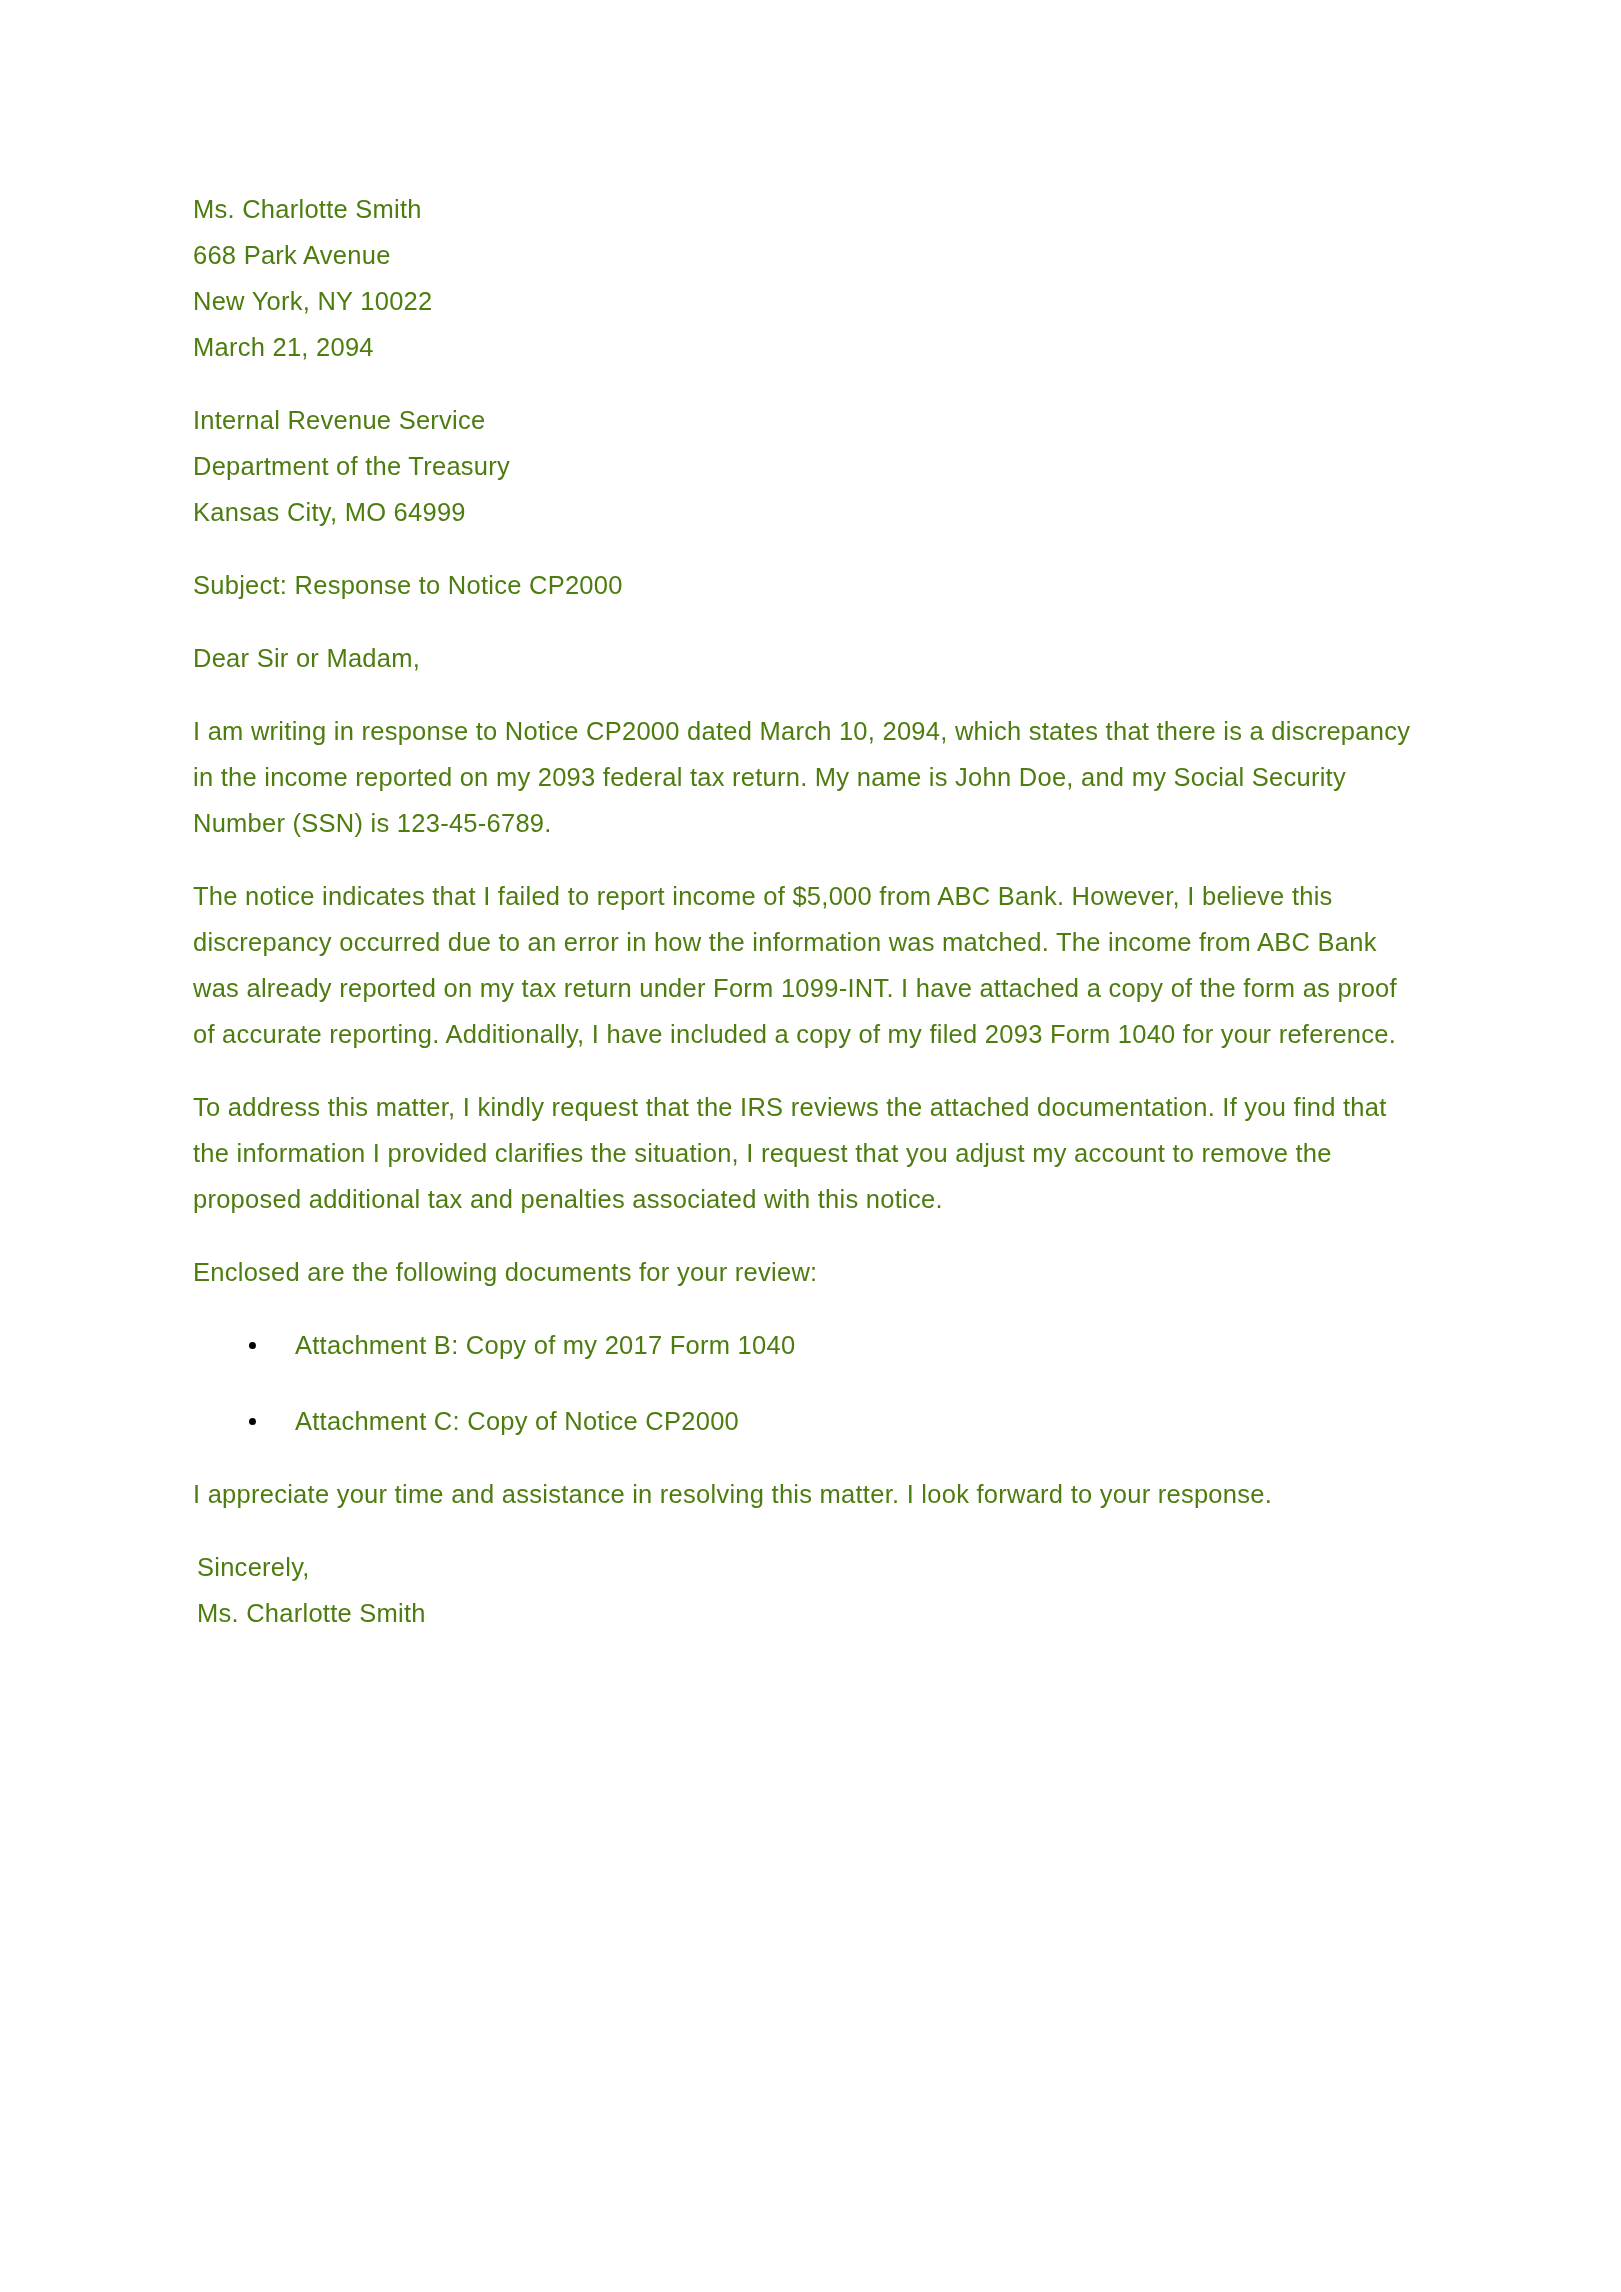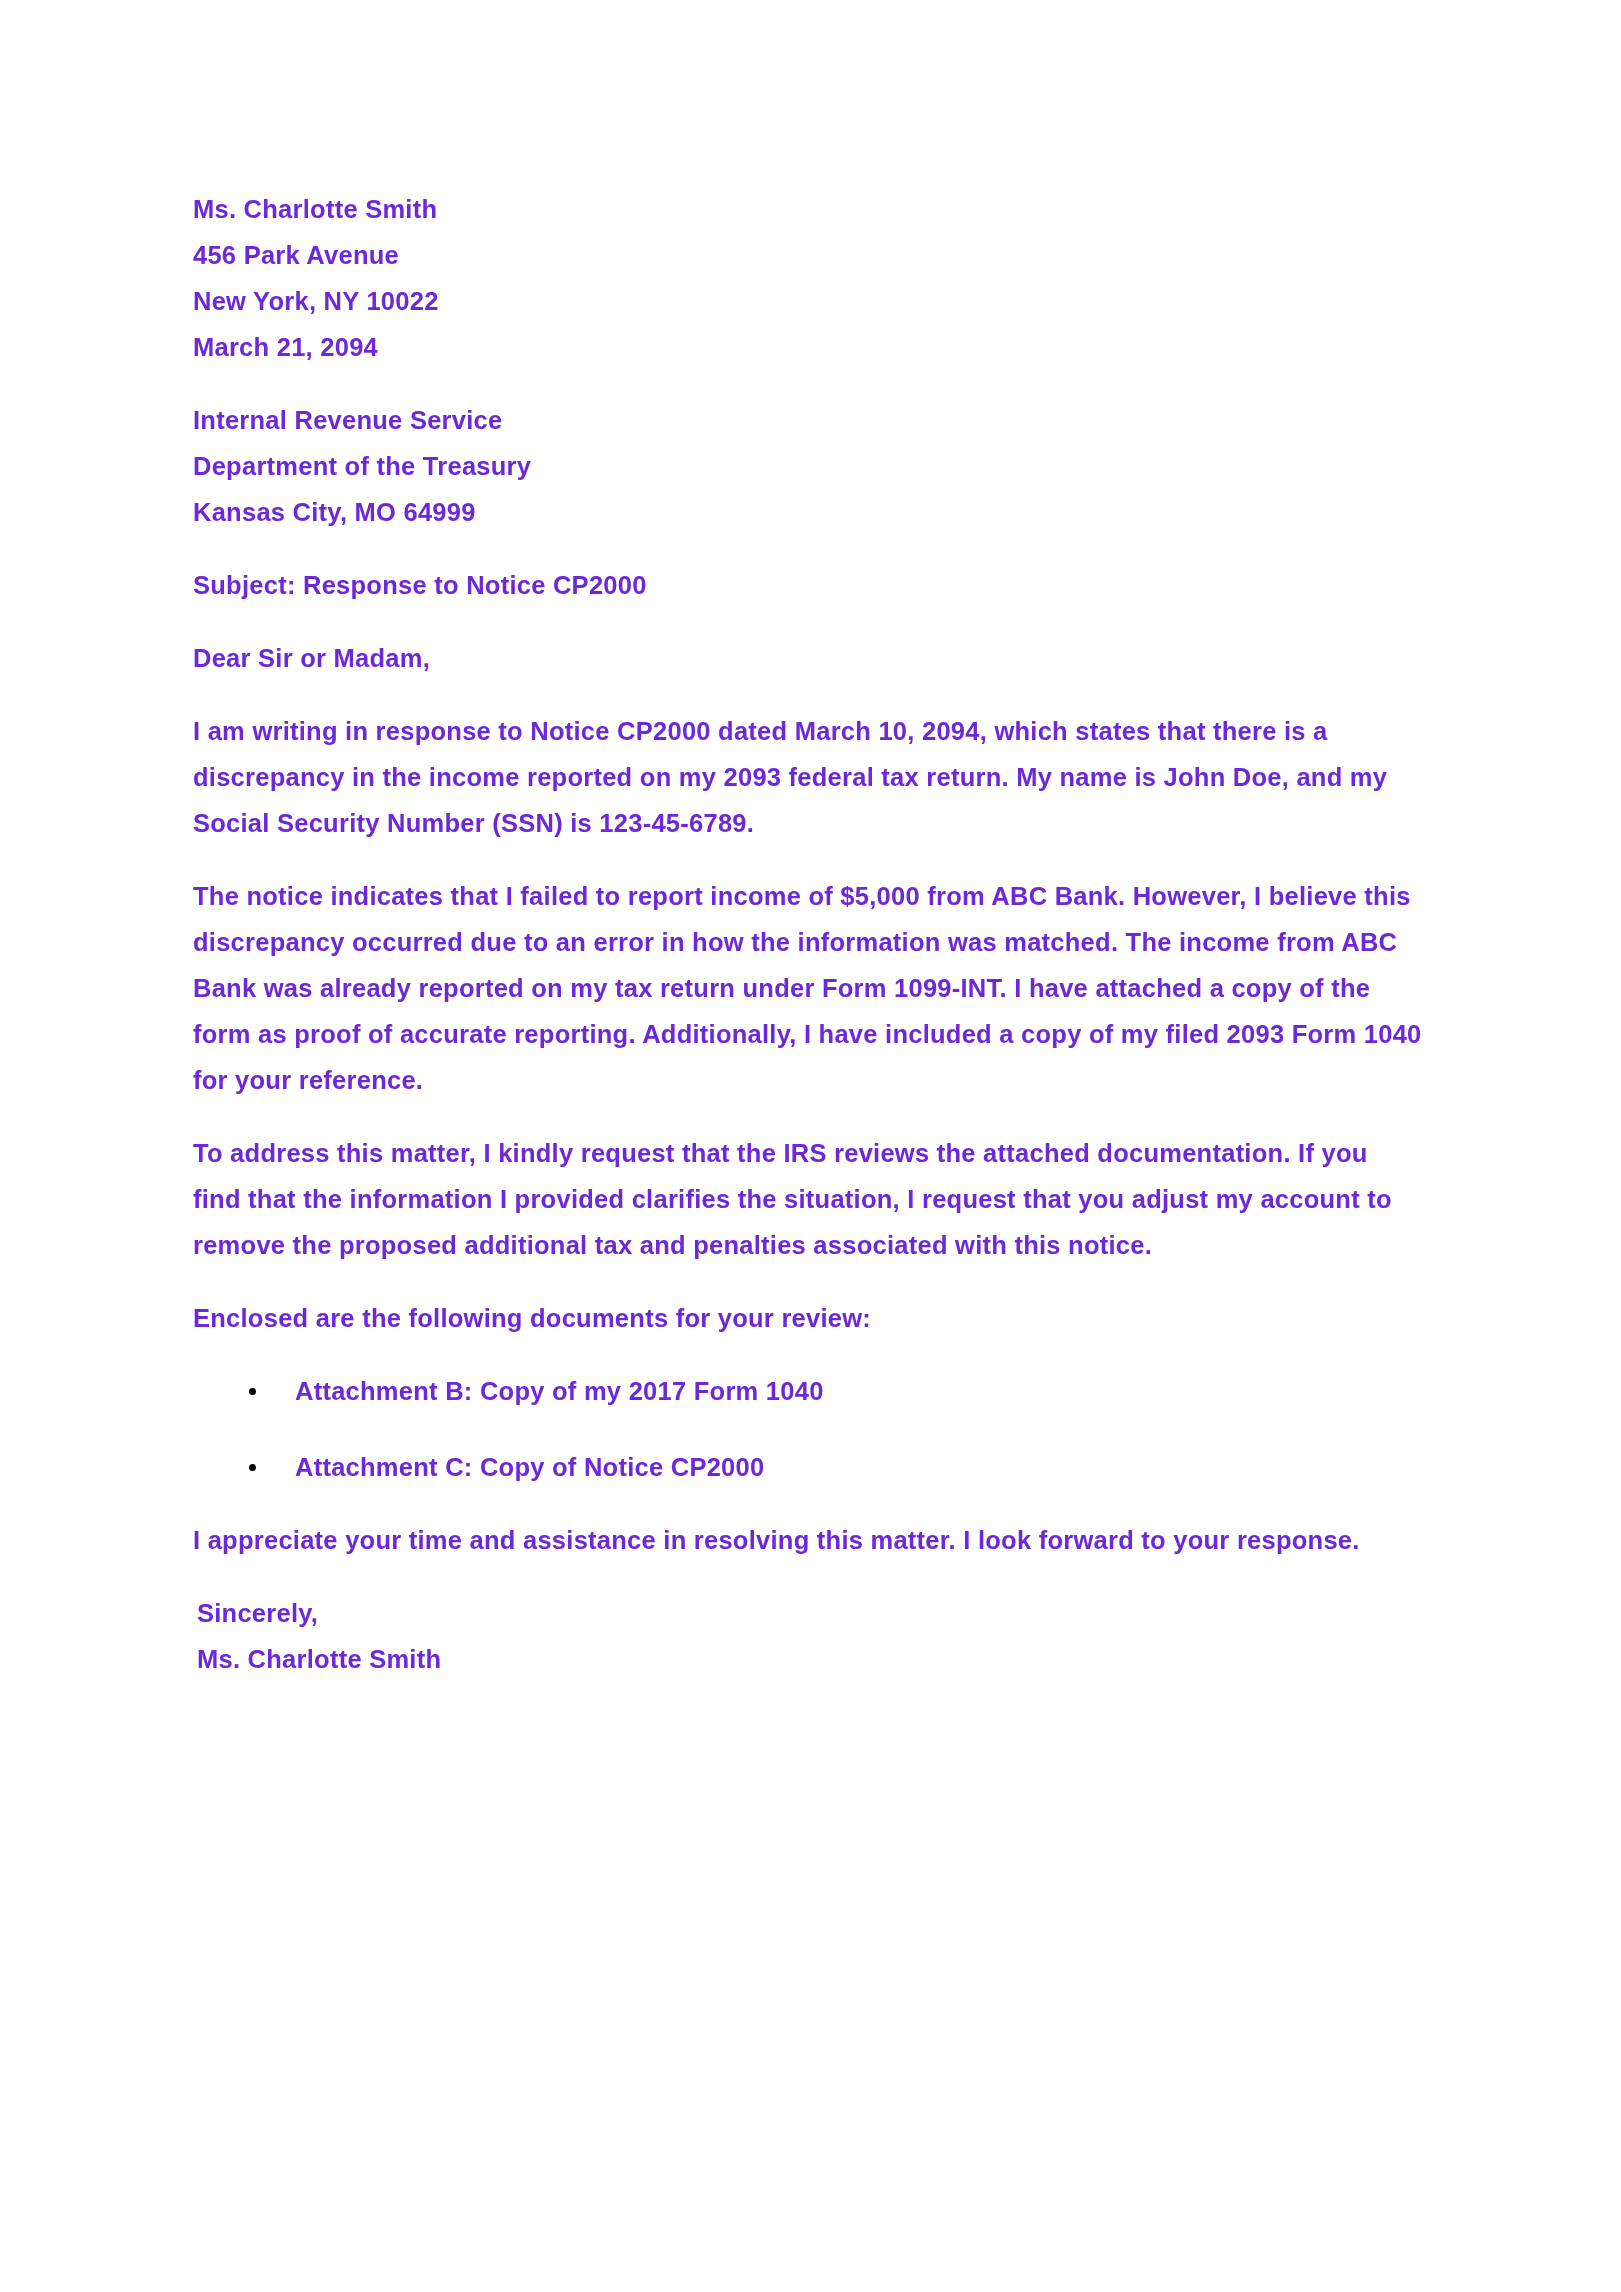--- a/index.html
+++ b/index.html
@@ -32,22 +32,22 @@
   .block {
     margin: 0 0 27px 0;
   }
   .line,
   .para,
   .bullet-text,
   .sig-line {
     font-size: 25.5px;
     line-height: 46px;
     letter-spacing: 0.01em;
-    color: #6d28d9;
-    font-weight: 700;
+    color: #4d7c0f;
+    font-weight: 400;
   }
   .line {
     display: block;
     white-space: nowrap;
   }
   .para {
     margin: 0 0 27px 0;
     text-align: left;
   }
   .para:last-child {
@@ -102,21 +102,21 @@
   }
 </style>
 </head>
 <body>
 
 <div class="page">
   <div class="letter">
 
     <div class="block addr-block">
       <span class="line">Ms. Charlotte Smith</span>
-      <span class="line">456 Park Avenue</span>
+      <span class="line">668 Park Avenue</span>
       <span class="line">New York, NY 10022</span>
       <span class="line">March 21, 2094</span>
     </div>
 
     <div class="block addr-block">
       <span class="line">Internal Revenue Service</span>
       <span class="line">Department of the Treasury</span>
       <span class="line">Kansas City, MO 64999</span>
     </div>
 

